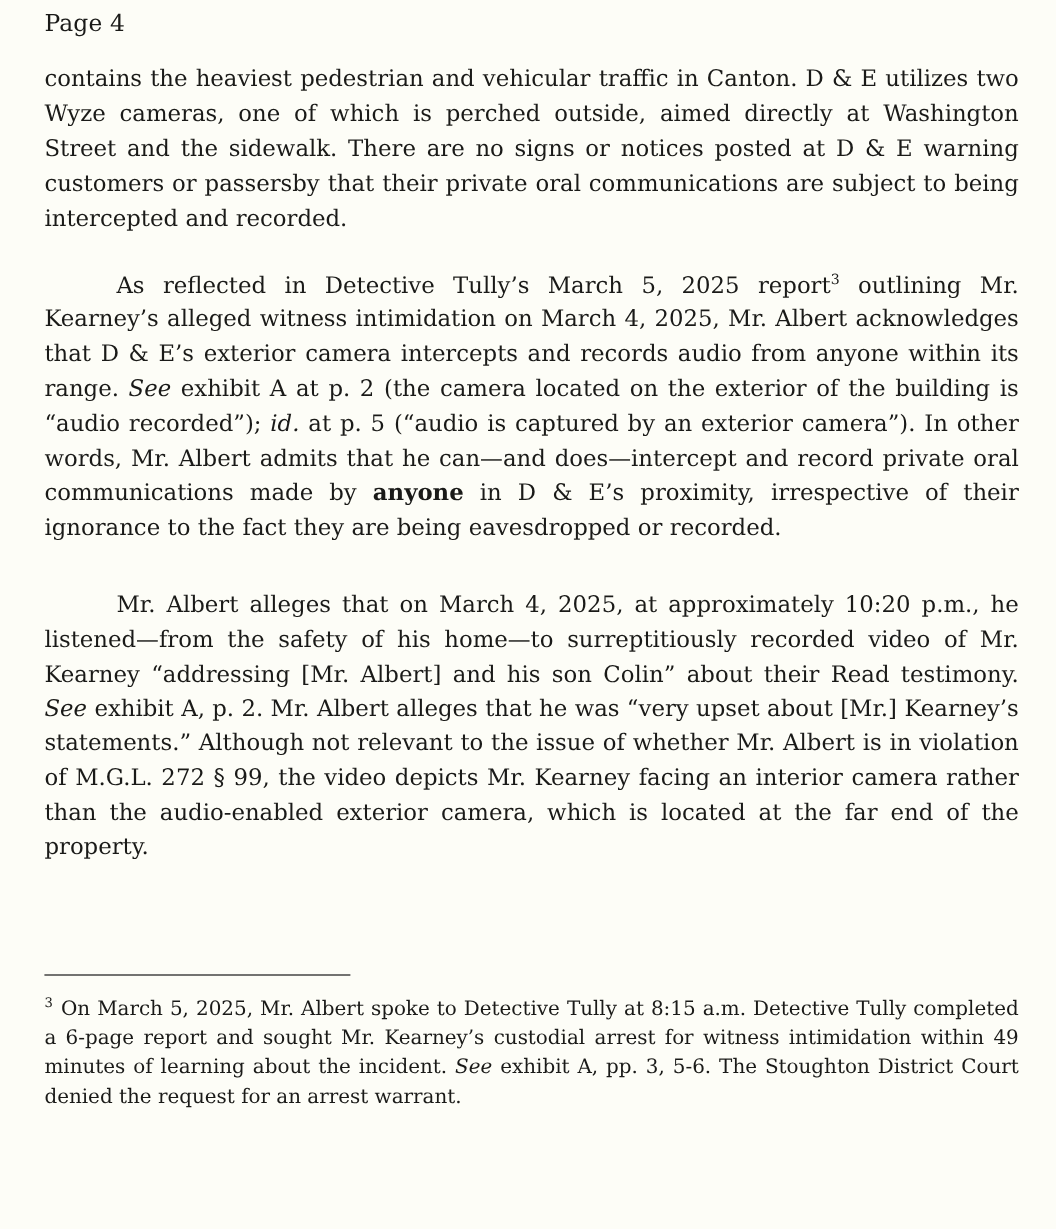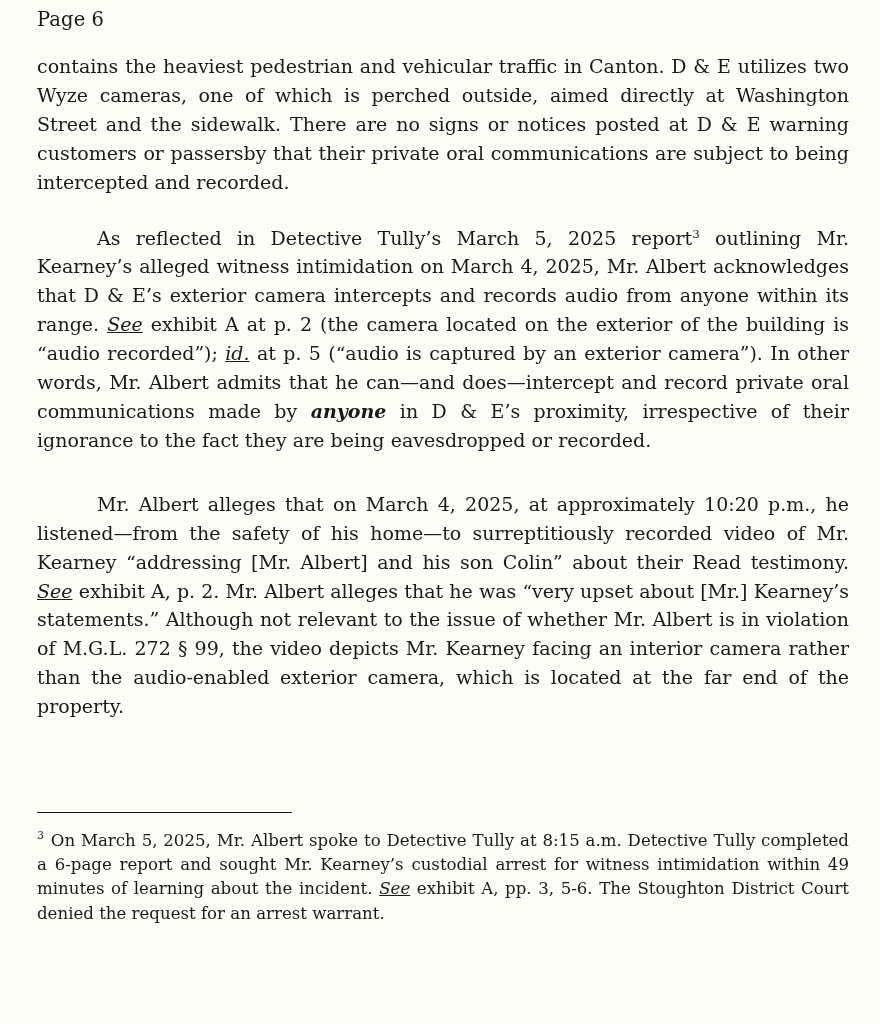--- a/index.html
+++ b/index.html
@@ -47,22 +47,22 @@
     hyphens: none;
     word-spacing: 0.1px;
   }
   p.para.no-indent {
     text-indent: 0;
   }
   p.para:last-child {
     margin-bottom: 0;
     margin-top: 35px;
   }
-  .italic { font-style: italic; text-decoration: underline; }
-  .bolditalic { font-style: italic; font-weight: bold; }
+  .italic { font-style: italic; }
+  .bolditalic { font-weight: bold; }
   sup.fn-marker {
     font-size: 0.62em;
     vertical-align: super;
     line-height: 0;
   }
   .footnote-block {
     position: absolute;
     left: 37px;
     top: 812px;
     width: 812px;
@@ -87,21 +87,21 @@
     vertical-align: super;
     line-height: 0;
     margin-right: 1px;
   }
 </style>
 </head>
 <body>
 
 <div class="page">
 
-  <div class="page-header">Page 6</div>
+  <div class="page-header">Page 4</div>
 
   <div class="body-block">
 
     <p class="para no-indent"><span>contains the heaviest pedestrian and vehicular traffic in Canton. D &amp; E utilizes two Wyze cameras, one of which is perched outside, aimed directly at Washington Street and the sidewalk. There are no signs or notices posted at D &amp; E warning customers or passersby that their private oral communications are subject to being intercepted and recorded.</span></p>
 
     <p class="para"><span>As reflected in Detective Tully’s March 5, 2025 report</span><sup class="fn-marker">3</sup><span> outlining Mr. Kearney’s alleged witness intimidation on March 4, 2025, Mr. Albert acknowledges that D &amp; E’s exterior camera intercepts and records audio from anyone within its range. </span><span class="italic">See</span><span> exhibit A at p. 2 (the camera located on the exterior of the building is “audio recorded”); </span><span class="italic">id.</span><span> at p. 5 (“audio is captured by an exterior camera”). In other words, Mr. Albert admits that he can—and does—intercept and record private oral communications made by </span><span class="bolditalic">anyone</span><span> in D &amp; E’s proximity, irrespective of their ignorance to the fact they are being eavesdropped or recorded.</span></p>
 
     <p class="para"><span>Mr. Albert alleges that on March 4, 2025, at approximately 10:20 p.m., he listened—from the safety of his home—to surreptitiously recorded video of Mr. Kearney “addressing [Mr. Albert] and his son Colin” about their Read testimony. </span><span class="italic">See</span><span> exhibit A, p. 2. Mr. Albert alleges that he was “very upset about [Mr.] Kearney’s statements.” Although not relevant to the issue of whether Mr. Albert is in violation of M.G.L. 272 § 99, the video depicts Mr. Kearney facing an interior camera rather than the audio-enabled exterior camera, which is located at the far end of the property.</span></p>
 
   </div>

